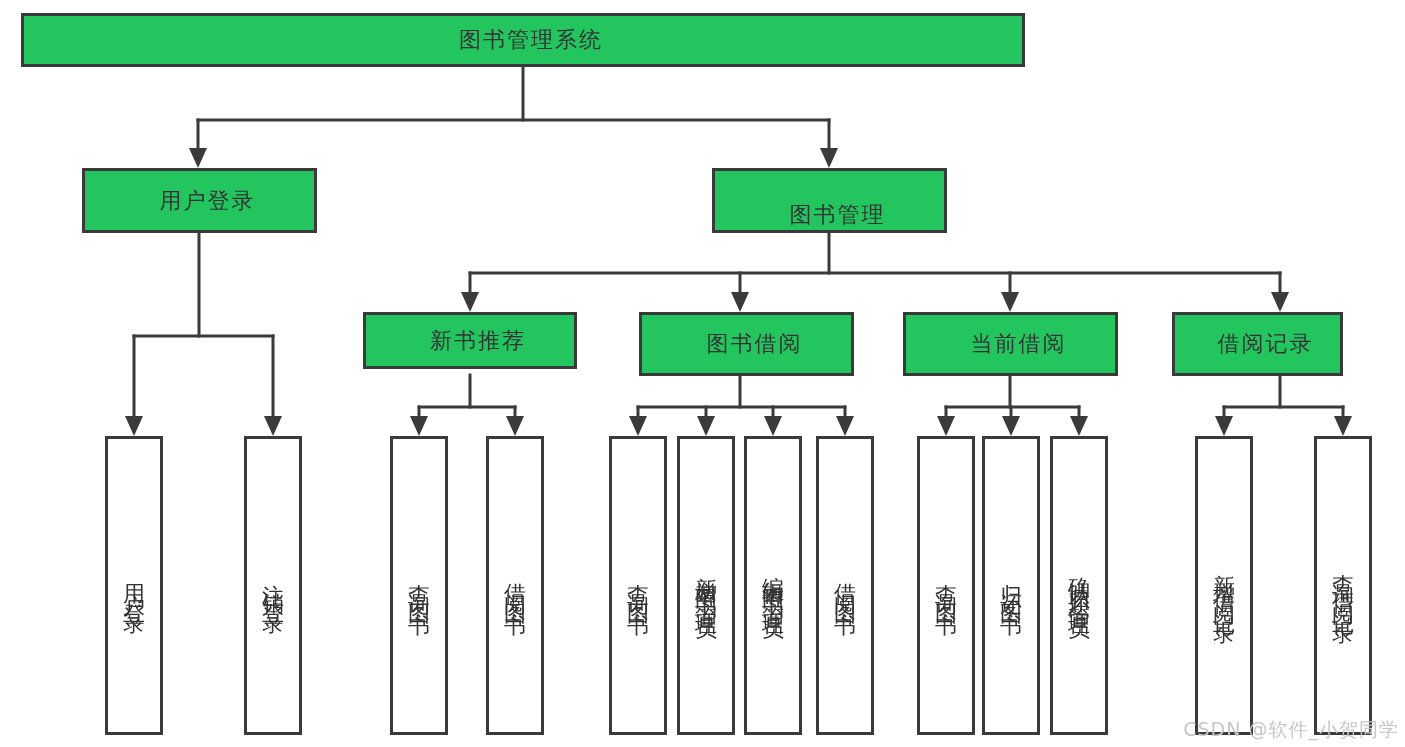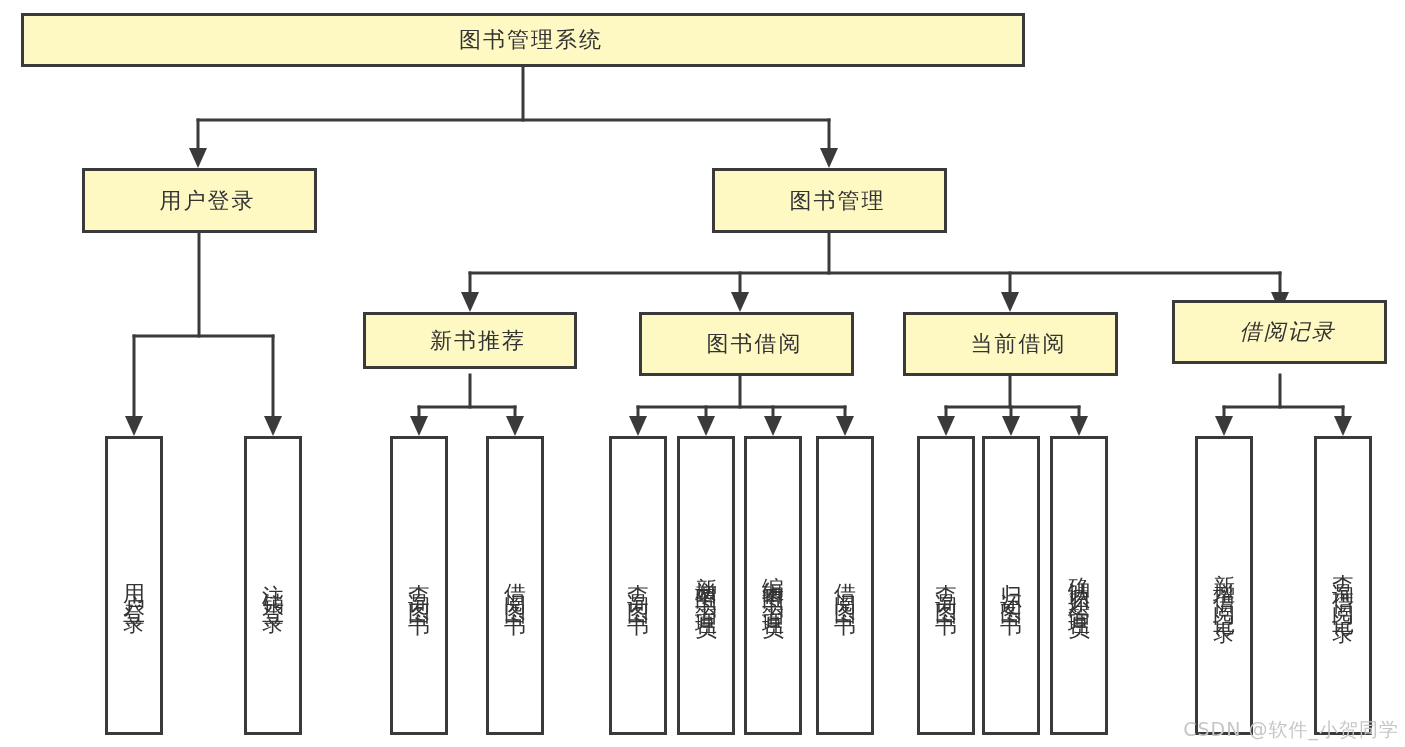--- a/index.html
+++ b/index.html
@@ -22,21 +22,21 @@
   }
   svg.connectors {
     position: absolute; left: 0; top: 0;
     width: 1405px; height: 747px;
     color: var(--line);
   }
   .node {
     position: absolute;
     box-sizing: border-box;
     border: 3px solid var(--line);
-    background: #fef9c3;
+    background: #22c55e;
     display: flex; align-items: center; justify-content: center;
     font-size: 22px; color: var(--text);
     letter-spacing: 2px;
     white-space: nowrap;
     padding-left: 16px;
   }
   .leaf {
     position: absolute;
     box-sizing: border-box;
     top: 436px; width: 58px; height: 299px;
@@ -144,34 +144,34 @@
     </g>
   </svg>
 
   <div class="node" style="left:21px; top:13px; width:1004px; height:54px;">
     <span>图书管理系统</span>
   </div>
 
   <div class="node" style="left:82px; top:168px; width:235px; height:65px;">
     <span>用户登录</span>
   </div>
-  <div class="node" style="left:712px; top:168px; width:235px; height:65px;">
+  <div class="node" style="left:712px; top:168px; width:235px; height:65px;align-items:flex-end;">
     <span>图书管理</span>
   </div>
 
   <div class="node" style="left:363px; top:312px; width:214px; height:57px;">
     <span>新书推荐</span>
   </div>
   <div class="node" style="left:633px; top:312px; width:215px; height:64px;margin-left:6px;">
     <span>图书借阅</span>
   </div>
   <div class="node" style="left:903px; top:312px; width:215px; height:64px;">
     <span>当前借阅</span>
   </div>
-  <div class="node" style="left:1172px; top:300px; width:215px; height:64px;font-style:italic;">
+  <div class="node" style="left:1172px; top:312px; width:171px; height:64px;">
     <span>借阅记录</span>
   </div>
 
   <div class="leaf" style="left:105px;">
     <span class="vtext">用户登录</span>
   </div>
   <div class="leaf" style="left:244px;">
     <span class="vtext">注销登录</span>
   </div>
 

